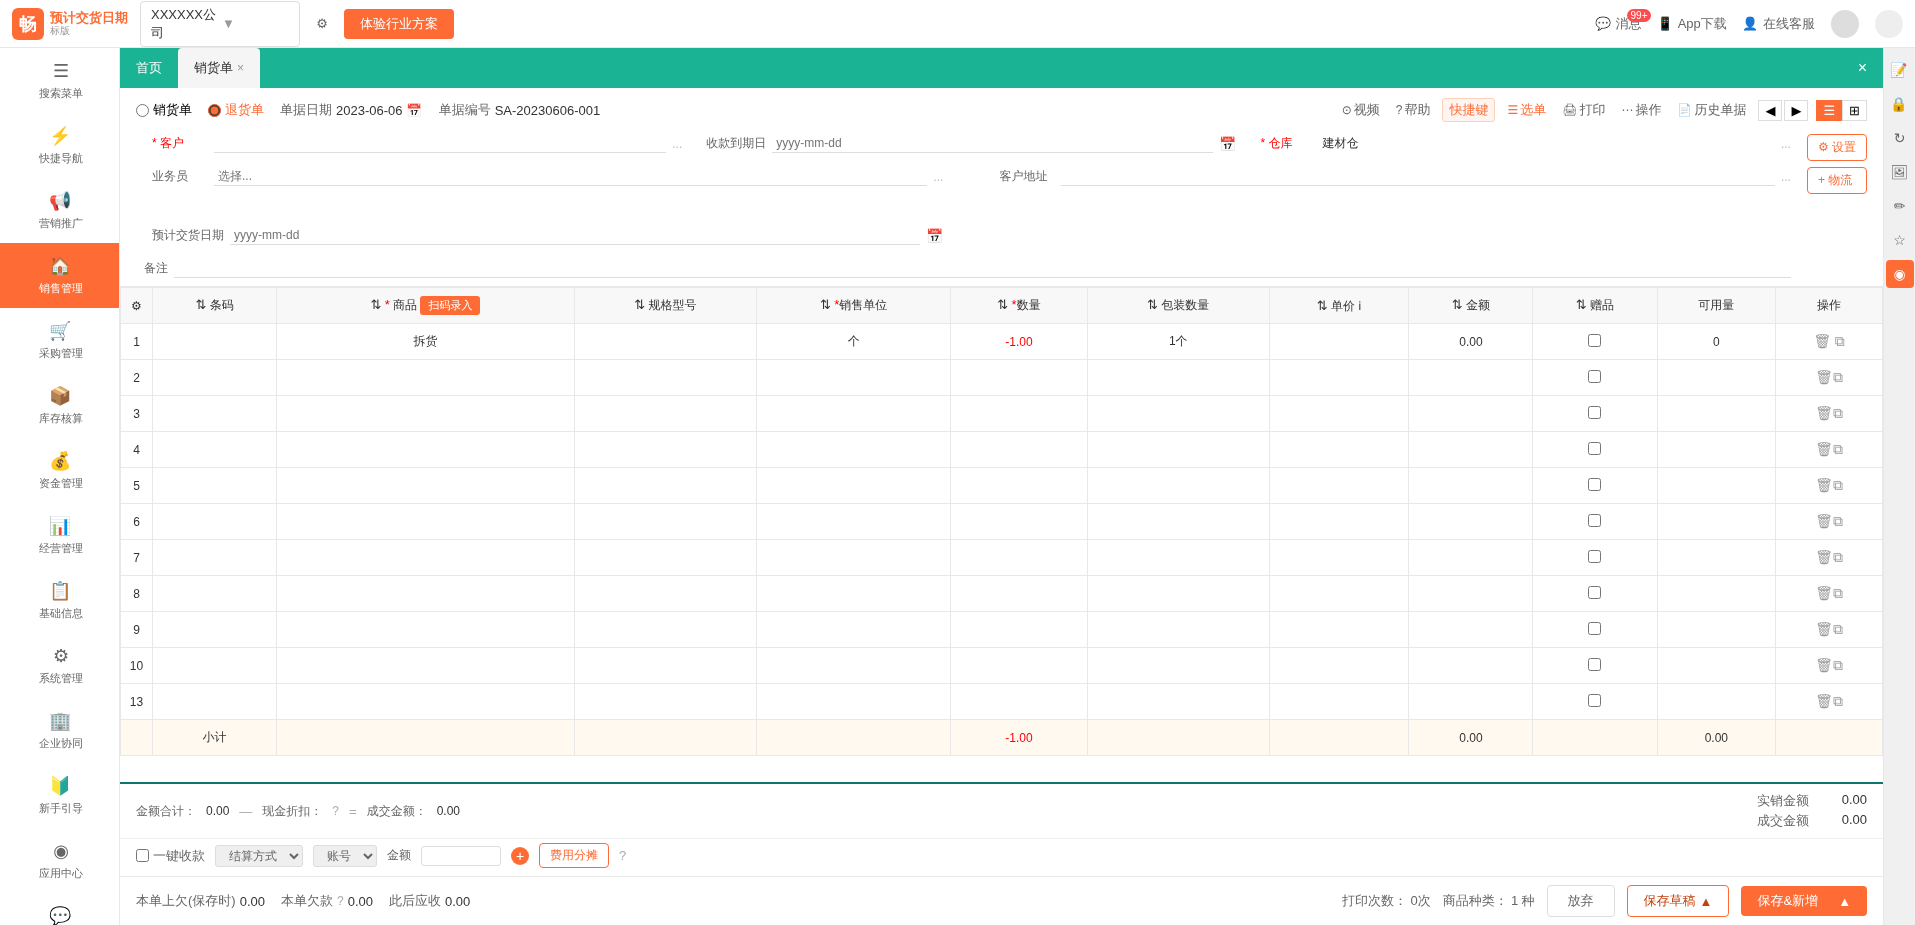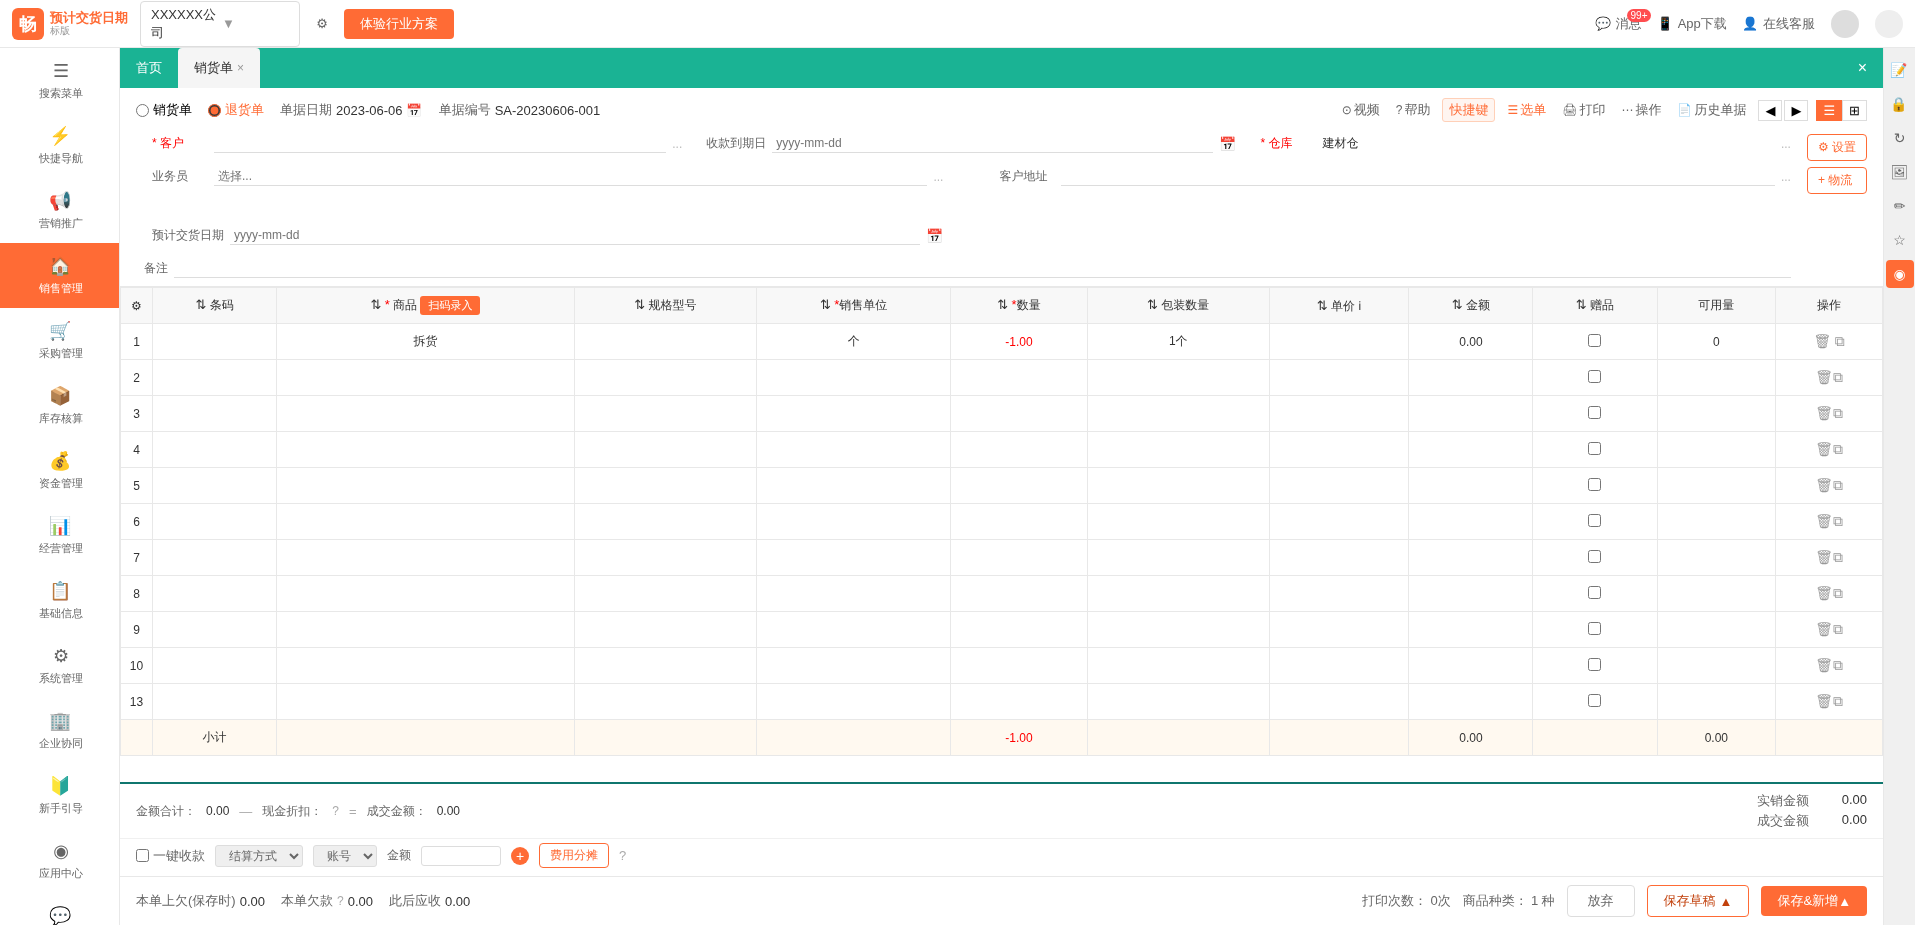--- a/index.html
+++ b/index.html
@@ -78,21 +78,21 @@
 
     
     .status-bar { display: flex; align-items: center; padding: 8px 16px; background: #fff; border-top: 1px solid #e8e8e8; gap: 16px; }
     .status-item { display: flex; align-items: center; gap: 4px; font-size: 12px; color: #666; }
     .status-item .val { color: #333; }
     .status-item .label { color: #666; }
     .question-icon { color: #aaa; cursor: pointer; font-size: 12px; }
     .status-right { margin-left: auto; display: flex; align-items: center; gap: 12px; }
     .action-btn { border: 1px solid #ddd; background: #fff; border-radius: 4px; padding: 6px 20px; cursor: pointer; color: #666; font-size: 13px; }
     .save-draft-btn { background: #fff; border: 1px solid #ff6b35; color: #c2410c; border-radius: 4px; padding: 6px 16px; cursor: pointer; font-size: 13px; display: flex; align-items: center; gap: 4px; }
-    .save-new-btn { background: #ff6b35; border: none; color: #fff; border-radius: 4px; padding: 6px 16px; cursor: pointer; font-size: 13px; display: flex; align-items: center; gap: 0; }
+    .save-new-btn { background: #ff6b35; border: none; color: #fff; border-radius: 4px; padding: 6px 16px; cursor: pointer; font-size: 13px; display: flex; align-items: center; gap: 20px; }
 
     
     .right-sidebar { width: 32px; background: #f0f0f0; border-left: 1px solid #e8e8e8; display: flex; flex-direction: column; align-items: center; padding: 8px 0; gap: 6px; }
     .right-sidebar-btn { width: 28px; height: 28px; display: flex; align-items: center; justify-content: center; cursor: pointer; color: #666; font-size: 14px; border-radius: 4px; }
     .right-sidebar-btn.active { background: #ff6b35; color: #fff; }
     .field-group { display: flex; align-items: center; padding: 4px 8px; gap: 6px; margin-left: 8px; }
     .field-group .flabel { color: #666; font-size: 12px; min-width: 56px; white-space: nowrap; }
     .field-group .fvalue { flex: 1; color: #333; font-size: 12px; border: none; outline: none; }
     .field-group .fdots { color: #bbb; cursor: pointer; font-size: 12px; }
     .field-group .fcal { color: #bbb; cursor: pointer; font-size: 14px; }

